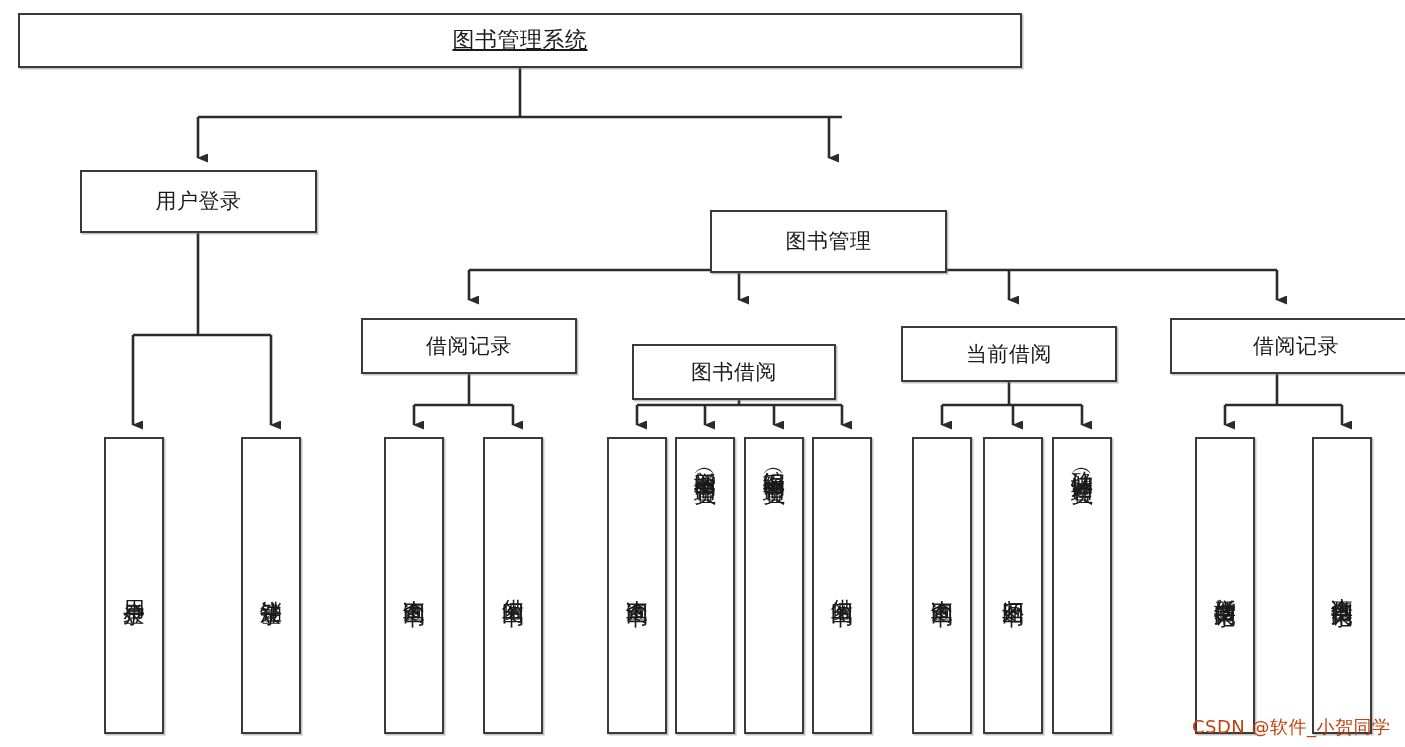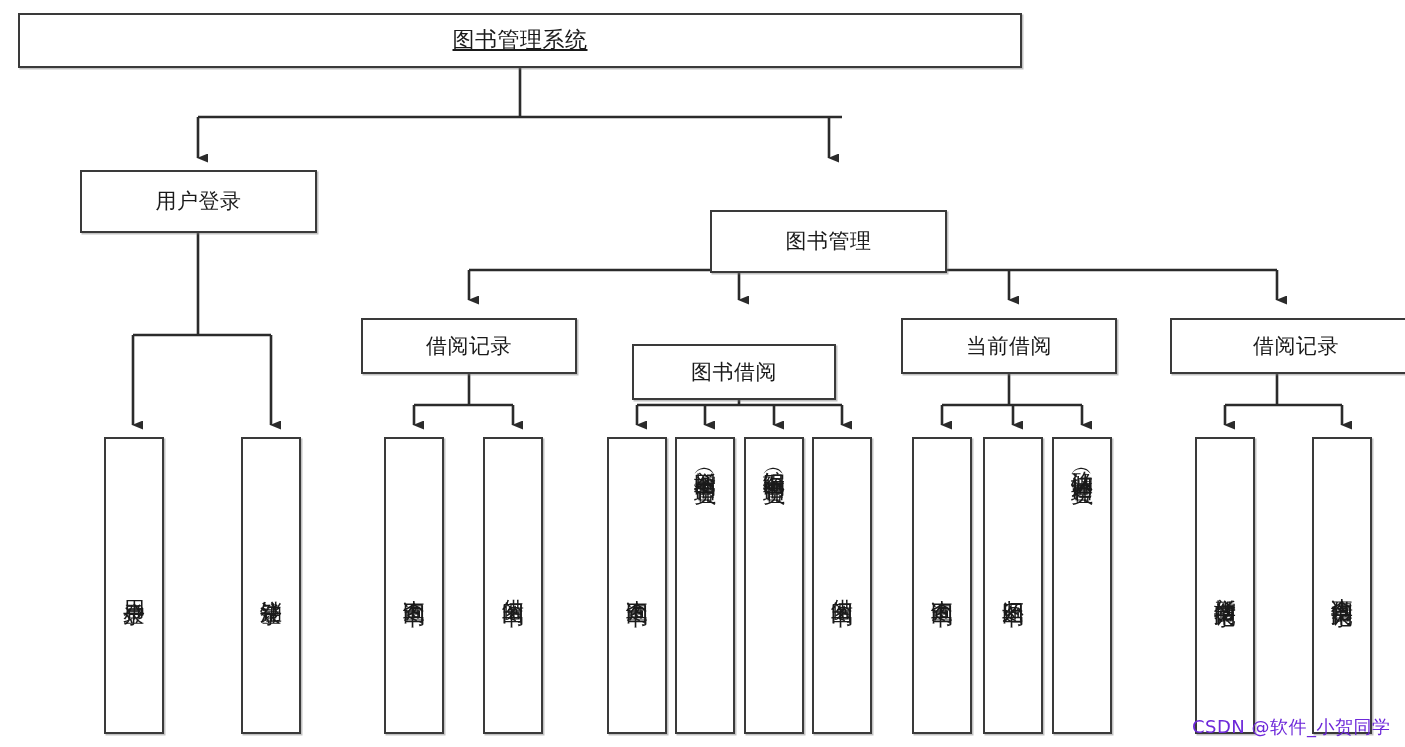--- a/index.html
+++ b/index.html
@@ -62,21 +62,21 @@
     letter-spacing: 2px;
     margin: 0 auto;
   }
   .node.vertical.centered {
     align-items: center;
     padding-top: 0;
   }
   .watermark {
     position: absolute;
     font-size: 18px;
-    color: #6d28d9;
+    color: #c2410c;
     white-space: nowrap;
     letter-spacing: 0.5px;
   }
 </style>
 </head>
 <body>
 
 <div id="canvas">
 
   <svg class="wires" viewBox="0 0 1405 747">
@@ -139,21 +139,21 @@
   <div class="node horizontal" style="left:710px; top:170px; width:237px; height:63px;margin-top:40px;">
     <span class="label">图书管理</span>
   </div>
 
   <div class="node horizontal" style="left:361px; top:318px; width:216px; height:56px;">
     <span class="label">借阅记录</span>
   </div>
   <div class="node horizontal" style="left:632px; top:318px; width:204px; height:56px;margin-top:26px;">
     <span class="label">图书借阅</span>
   </div>
-  <div class="node horizontal" style="left:901px; top:318px; width:216px; height:56px;">
+  <div class="node horizontal" style="left:901px; top:326px; width:216px; height:56px;">
     <span class="label">当前借阅</span>
   </div>
   <div class="node horizontal" style="left:1170px; top:318px; width:252px; height:56px;">
     <span class="label">借阅记录</span>
   </div>
 
   <div class="node vertical centered" style="left:104px; top:437px; width:60px; height:297px;">
     <span class="label">用户登录</span>
   </div>
   <div class="node vertical centered" style="left:241px; top:437px; width:60px; height:297px;">

